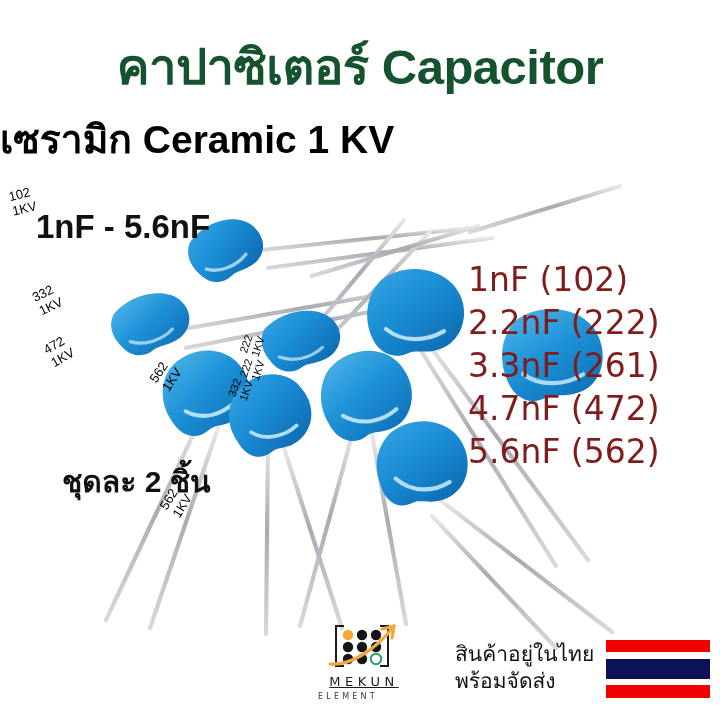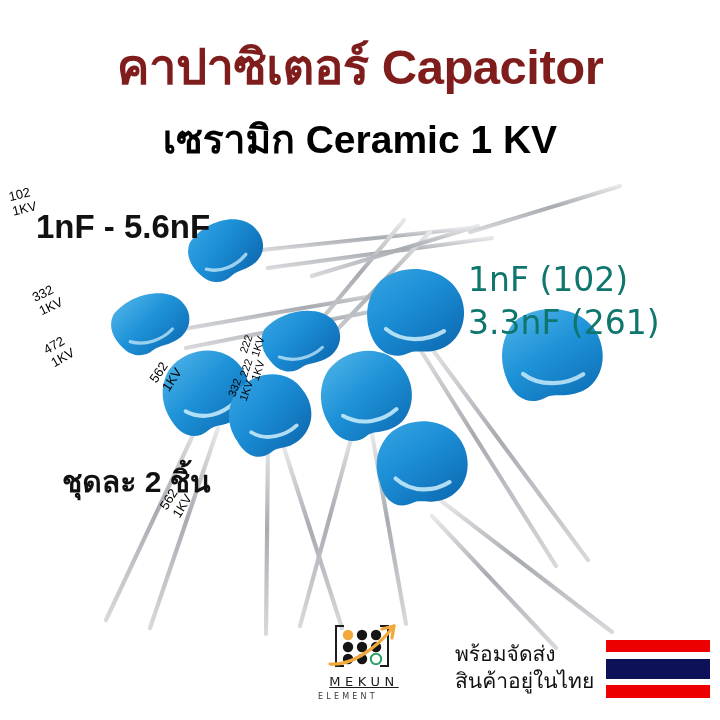--- a/index.html
+++ b/index.html
@@ -17,30 +17,29 @@
   }
 
   
   .title-main {
     position: absolute;
     left: 0; top: 42px;
     width: 720px;
     text-align: center;
     font-size: 49px;
     font-weight: bold;
-    color: #7f1d1d;
+    color: #14532d;
     letter-spacing: -0.5px;
     line-height: 1.05;
     white-space: nowrap;
   }
   .title-sub {
     position: absolute;
     left: 0; top: 120px;
     width: 720px;
-    text-align: center;
     font-size: 39px;
     font-weight: bold;
     color: #000000;
     line-height: 1.05;
     white-space: nowrap;
   }
 
   
   .range-label {
     position: absolute;
@@ -65,21 +64,21 @@
   }
 
   
   .value-list {
     position: absolute;
     left: 468px; top: 258px;
     z-index: 40;
   }
   .value-list .vrow {
     font-size: 33px;
-    color: #0f766e;
+    color: #7f1d1d;
     line-height: 43px;
     white-space: nowrap;
     font-family: "DejaVu Sans", sans-serif;
   }
 
   
   .caps-layer {
     position: absolute;
     left: 0; top: 0;
     width: 720px; height: 720px;
@@ -249,21 +248,24 @@
 
   <div class="title-main">คาปาซิเตอร์ Capacitor</div>
   <div class="title-sub">เซรามิก Ceramic 1 KV</div>
 
   <div class="range-label">1nF - 5.6nF</div>
 
   <div class="qty-note">ชุดละ  2 ชิ้น</div>
 
   <div class="value-list">
     <div class="vrow">1nF (102)</div>
+    <div class="vrow">2.2nF (222)</div>
     <div class="vrow">3.3nF (261)</div>
+    <div class="vrow">4.7nF (472)</div>
+    <div class="vrow">5.6nF (562)</div>
   </div>
 
   <div class="logo">
     <svg width="92" height="56" viewBox="0 0 92 56">
 
       <path d="M 26,8 L 18,8 L 18,48 L 26,48" stroke="#1c1c1c" stroke-width="2" fill="none"></path>
       <path d="M 62,8 L 70,8 L 70,48 L 62,48" stroke="#1c1c1c" stroke-width="2" fill="none"></path>
 
       <circle cx="30" cy="17" r="5.2" fill="#f2a93b"></circle>
       <circle cx="44" cy="17" r="5.2" fill="#151515"></circle>
@@ -276,22 +278,22 @@
       <circle cx="58" cy="41" r="5.2" fill="none" stroke="#2f9e6b" stroke-width="2"></circle>
 
       <path d="M 12,46 C 30,48 56,34 76,8" stroke="#f2a93b" stroke-width="3.2" fill="none" stroke-linecap="round"></path>
       <path d="M 76,8 L 64,11 M 76,8 L 74,20" stroke="#f2a93b" stroke-width="3.2" fill="none" stroke-linecap="round"></path>
     </svg>
     <div class="logo-word">MEKUN</div>
     <div class="logo-sub">ELEMENT</div>
   </div>
 
   <div class="ship-text">
+    <div>สินค้าอยู่ในไทย</div>
     <div>พร้อมจัดส่ง</div>
-    <div>สินค้าอยู่ในไทย</div>
   </div>
 
   <div class="flag">
     <div class="stripe s-red" style="background:#ee0000;"></div>
     <div class="stripe s-white"></div>
     <div class="stripe s-navy" style="background:#0d1157;"></div>
     <div class="stripe s-white"></div>
     <div class="stripe s-red" style="background:#ee0000;"></div>
   </div>
 

